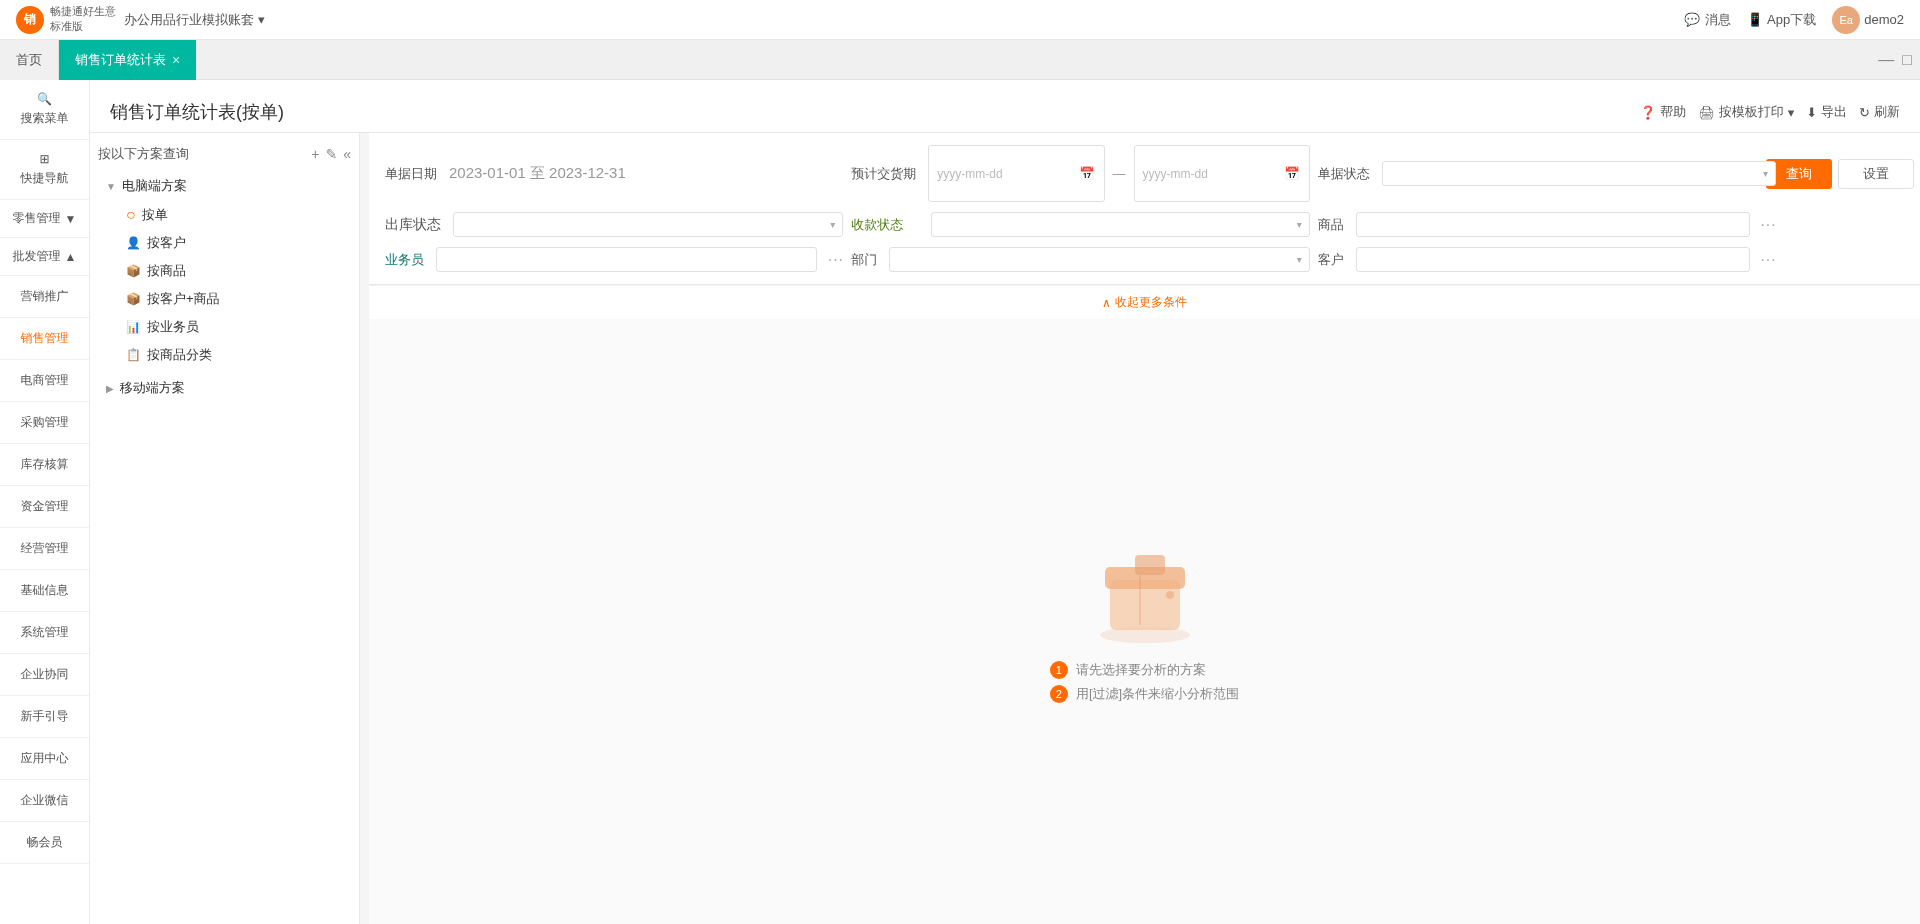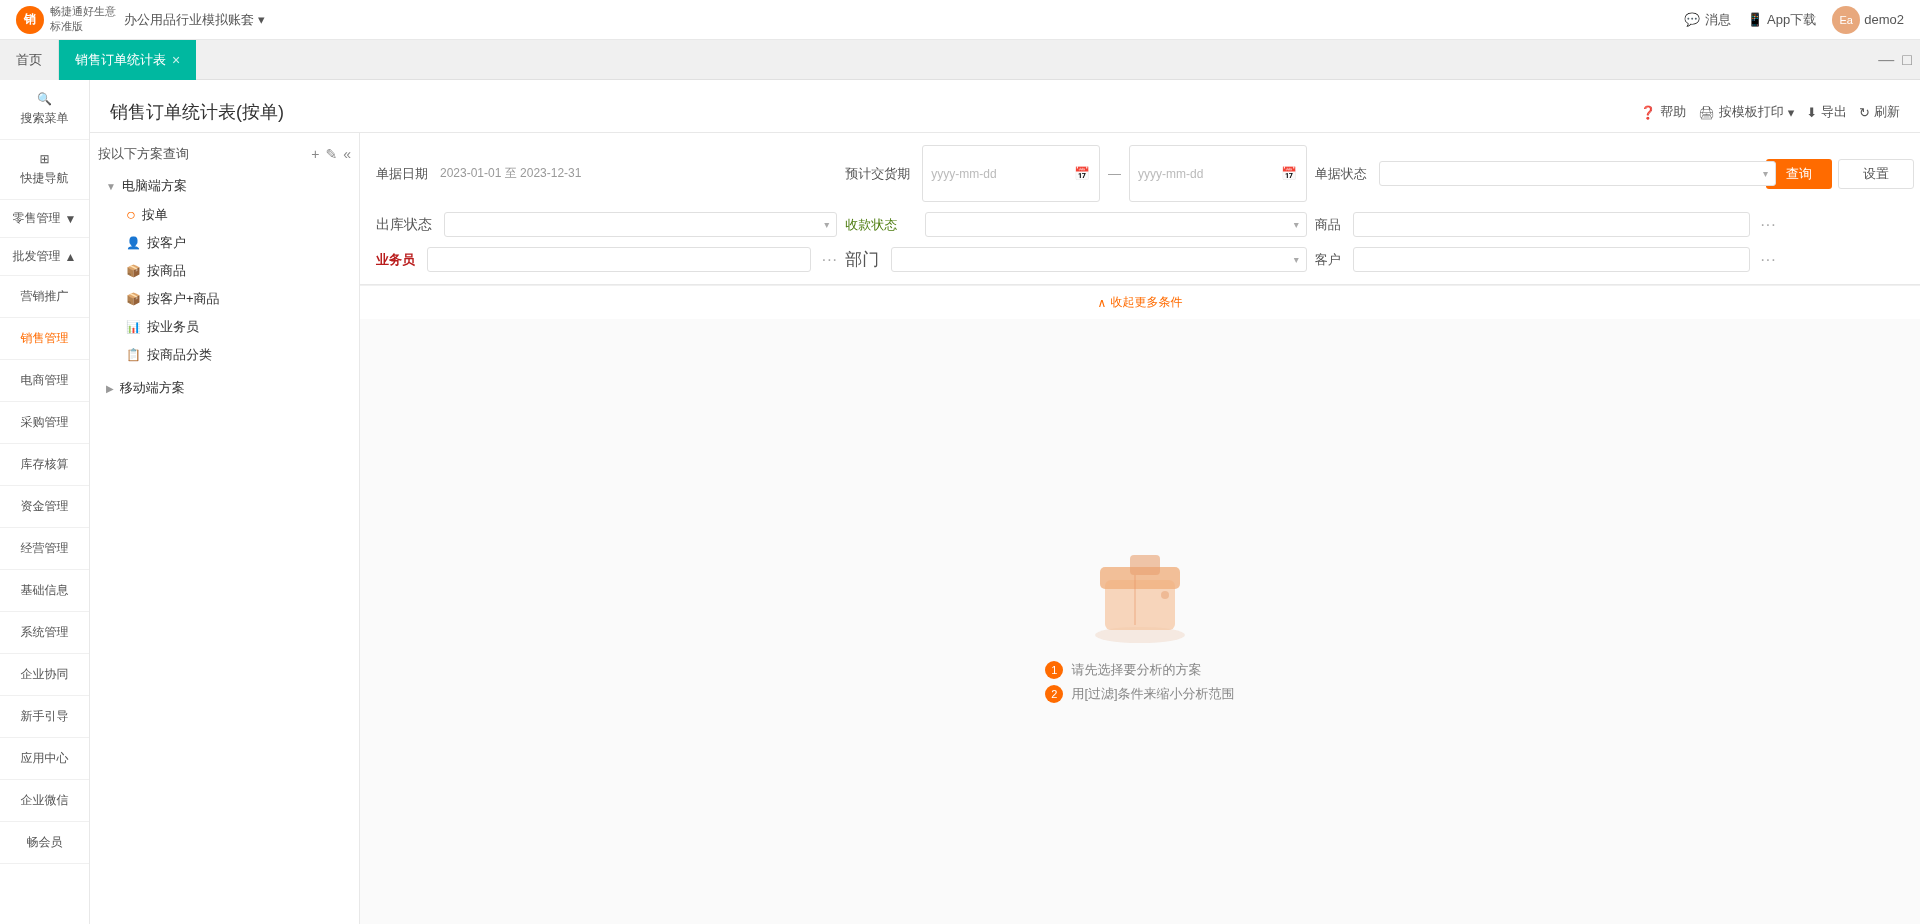--- a/index.html
+++ b/index.html
@@ -37,21 +37,21 @@
     
     .content-area { flex: 1; display: flex; flex-direction: column; overflow: hidden; }
 
     
     .page-header { padding: 20px 20px 8px; background: #fff; border-bottom: 1px solid #e8e8e8; display: flex; align-items: center; justify-content: space-between; flex-shrink: 0; }
     .page-title { font-size: 18px; font-weight: 500; color: #333; }
     .page-actions { display: flex; align-items: center; gap: 12px; }
     .page-action-btn { display: flex; align-items: center; gap: 4px; color: #555; font-size: 13px; cursor: pointer; }
 
     
-    .content-body { display: flex; flex: 1; overflow: hidden; }
+    .content-body { display: flex; flex: 1; overflow: hidden; gap: 9px; }
 
     
     .left-panel { width: 270px; background: #fff; border-right: 1px solid #e8e8e8; padding: 12px 8px; flex-shrink: 0; overflow-y: auto; }
     .left-panel-header { display: flex; align-items: center; justify-content: space-between; margin-bottom: 8px; }
     .left-panel-title { font-size: 13px; color: #555; }
     .left-panel-icons { display: flex; gap: 6px; }
     .left-panel-icon-btn { color: #888; font-size: 14px; cursor: pointer; }
 
     .tree-item { padding: 6px 8px; cursor: pointer; display: flex; align-items: center; gap: 6px; border-radius: 3px; font-size: 13px; color: #333; }
     .tree-item .arrow { color: #999; font-size: 10px; }
@@ -277,21 +277,21 @@
 
       <div class="right-panel">
 
         <div class="filter-area">
 
           <div style="display:grid; grid-template-columns: 1fr 1fr 1fr 120px; gap:8px; margin-bottom:10px; align-items:center;">
 
             <div class="filter-cell">
               <span class="filter-label-wide" style="white-space:nowrap; color:#555; font-size:13px; margin-right:4px;">单据日期</span>
               <div style="display:flex; flex-direction:column; gap:2px; flex:1;">
-                <span style="font-size:12px; color:#999;">2023-01-01 至 2023-12-31</span>
+                <span style="font-size:15px; color:#999;">2023-01-01 至 2023-12-31</span>
               </div>
             </div>
 
             <div class="filter-cell">
               <span style="font-size:13px; color:#555; white-space:nowrap; margin-right:4px;">预计交货期</span>
               <div class="filter-date-input" style="flex:1; min-width:100px; font-size:12px; color:#bbb;">
                 <span>yyyy-mm-dd</span>
                 <span class="date-icon">📅</span>
               </div>
               <span class="filter-separator">—</span>
@@ -339,26 +339,26 @@
             <div class="filter-cell">
               <span style="font-size:13px; color:#555; white-space:nowrap; margin-right:4px;">商品</span>
               <input class="filter-input" style="flex: 1 1 0%;" type="text">
               <span class="filter-dots">···</span>
             </div>
             <div></div>
           </div>
 
           <div style="display:grid; grid-template-columns: 1fr 1fr 1fr 120px; gap:8px; align-items:center;">
             <div class="filter-cell">
-              <span style="font-size:13px; color:#b91c1c; white-space:nowrap; margin-right:4px;font-weight:bold;">业务员</span>
+              <span style="font-size:13px; color:#0f766e; white-space:nowrap; margin-right:4px;">业务员</span>
               <input class="filter-input" style="flex: 1 1 0%;" type="text">
               <span class="filter-dots">···</span>
             </div>
             <div class="filter-cell">
-              <span style="font-size:17px; color:#555; white-space:nowrap; margin-right:4px;">部门</span>
+              <span style="font-size:13px; color:#555; white-space:nowrap; margin-right:4px;">部门</span>
               <div class="filter-select-wrap" style="flex:1;">
                 <select class="filter-input" style="width:100%;">
                   <option value=""></option>
                 </select>
                 <span class="select-arrow">▾</span>
               </div>
             </div>
             <div class="filter-cell">
               <span style="font-size:13px; color:#555; white-space:nowrap; margin-right:4px;">客户</span>
               <input class="filter-input" style="flex: 1 1 0%;" type="text">

